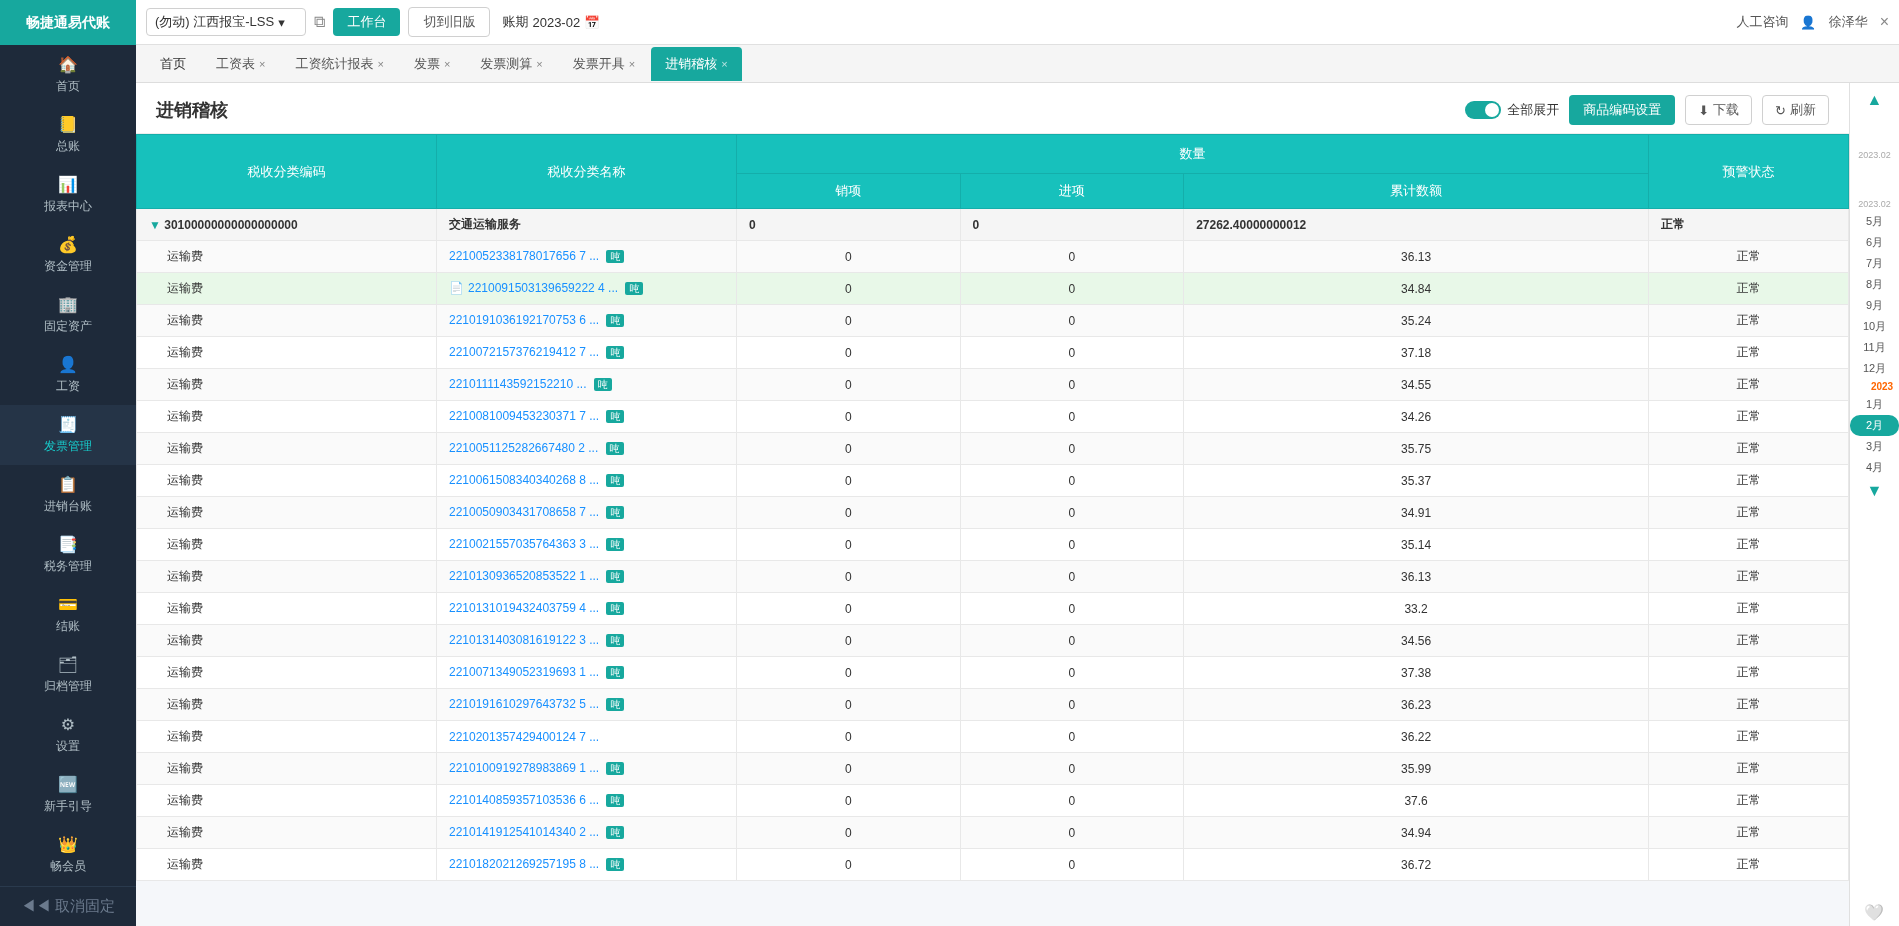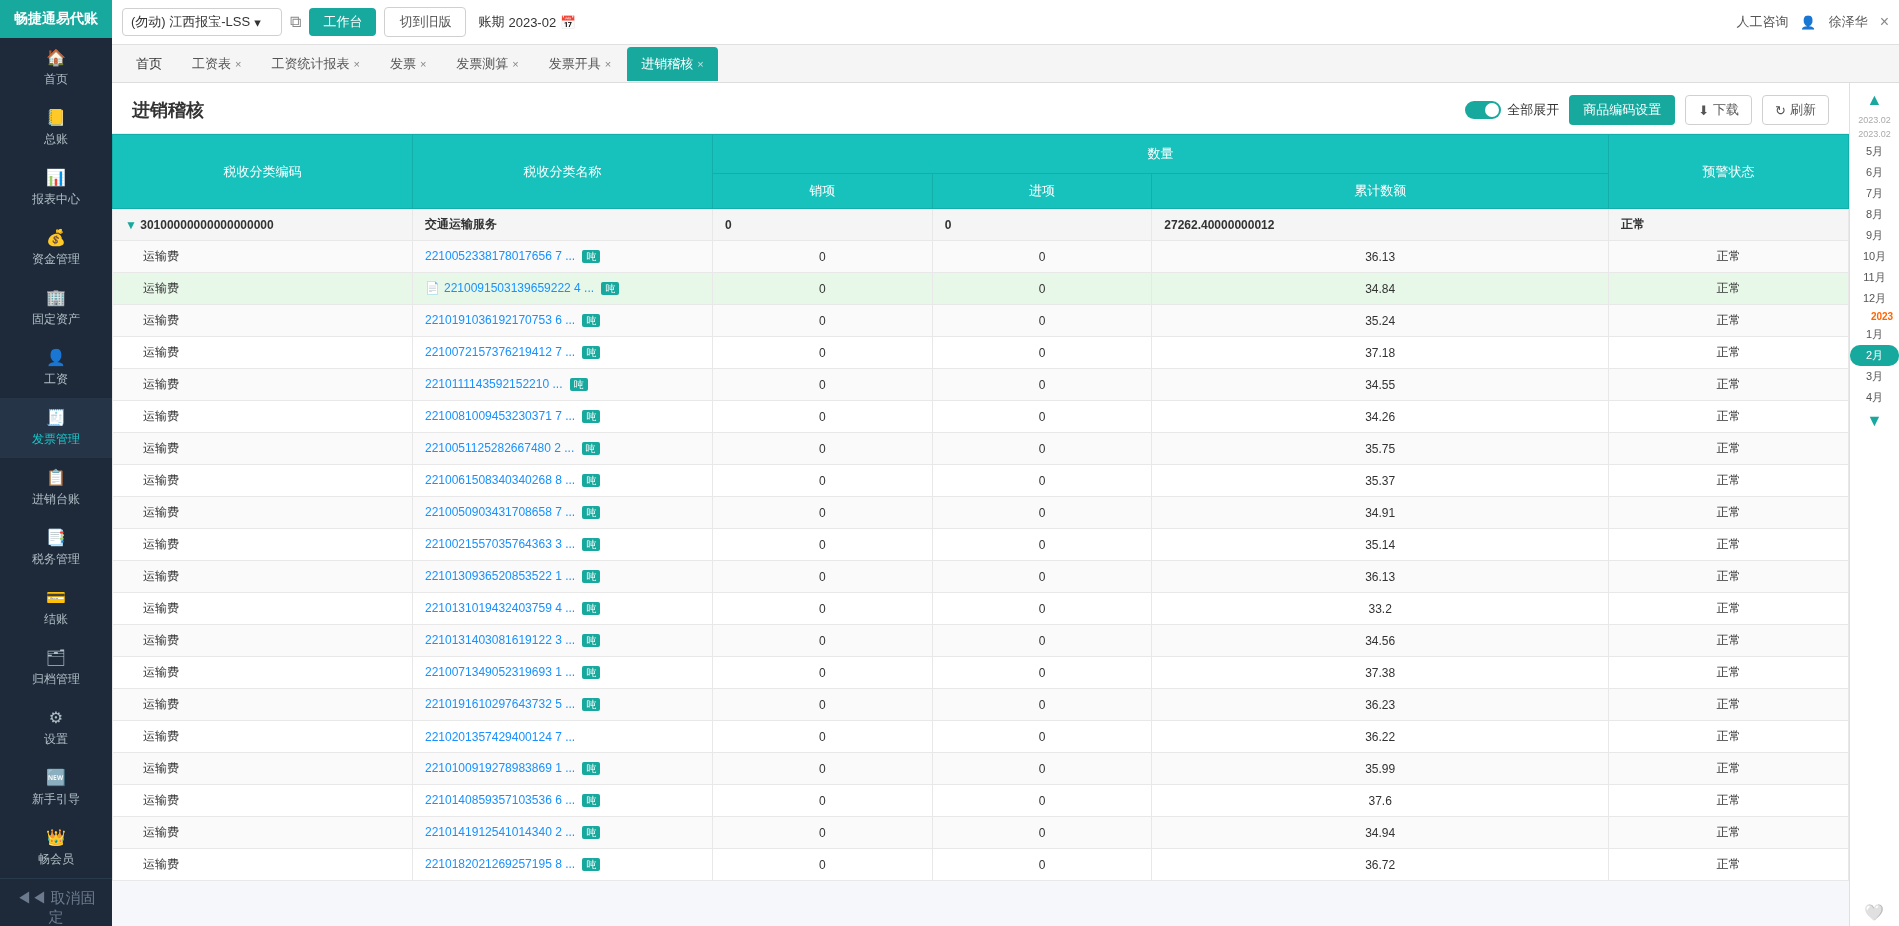--- a/index.html
+++ b/index.html
@@ -1,20 +1,20 @@
 <!DOCTYPE html>
 <html><head>
   <meta charset="utf-8">
   <style>
     * { margin: 0; padding: 0; box-sizing: border-box; }
     body { font-family: 'Microsoft YaHei', Arial, sans-serif; font-size: 13px; background: #f0f2f5; display: flex; height: 926px; overflow: hidden; }
 
     
     .sidebar {
-      width: 112px;
+      width: 136px;
       background: #1e2a3a;
       color: #cdd5e0;
       display: flex;
       flex-direction: column;
       flex-shrink: 0;
       height: 100%;
     }
     .sidebar-logo {
       background: #17a89e;
       padding: 10px 8px;
@@ -309,20 +309,21 @@
       padding: 4px 0;
       font-size: 11px;
       overflow-y: auto;
       flex-shrink: 0;
     }
     .right-panel-year {
       font-size: 10px;
       color: #888;
       padding: 2px 0;
       writing-mode: horizontal-tb;
+      margin-top: 35px;
     }
     .right-panel-month {
       padding: 3px 0;
       cursor: pointer;
       color: #555;
       width: 100%;
       text-align: center;
       font-size: 11px;
     }
     .right-panel-month.active-month { background: #17a89e; color: white; border-radius: 10px; }
@@ -496,21 +497,21 @@
         </div>
       </div>
 
       <div class="table-container">
         <table>
           <thead>
             <tr class="table-header-row">
               <th rowspan="2" style="width:300px">税收分类编码</th>
               <th rowspan="2" style="width:300px">税收分类名称</th>
               <th colspan="3">数量</th>
-              <th rowspan="2" style="width:240px">预警状态</th>
+              <th rowspan="2" style="width:200px">预警状态</th>
             </tr>
             <tr class="table-subheader">
               <th>销项</th>
               <th>进项</th>
               <th>累计数额</th>
             </tr>
           </thead>
           <tbody id="table-body">
           <tr class="group-row">
       <td class="left">

